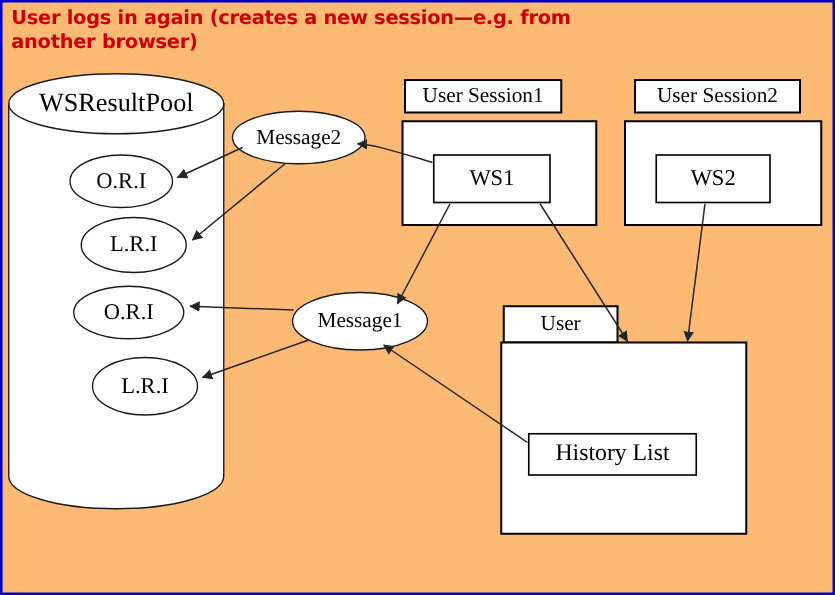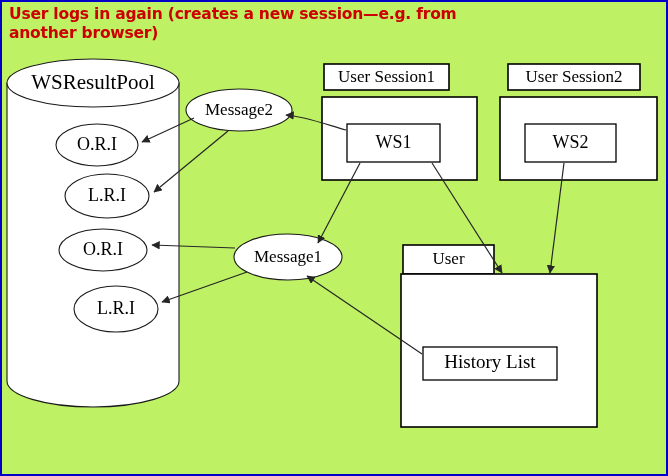--- a/index.html
+++ b/index.html
@@ -4,21 +4,21 @@
 <style>
   html, body {
     margin: 0;
     padding: 0;
     background: #ffffff;
   }
   #canvas {
     position: relative;
     width: 668px;
     height: 476px;
-    background: #bef264;
+    background: #fdba74;
     border: 2px solid #0000c8;
     box-sizing: border-box;
     overflow: hidden;
     font-family: "Liberation Serif", "DejaVu Serif", serif;
   }
   #title {
     position: absolute;
     left: 7px;
     top: 3px;
     width: 600px;

